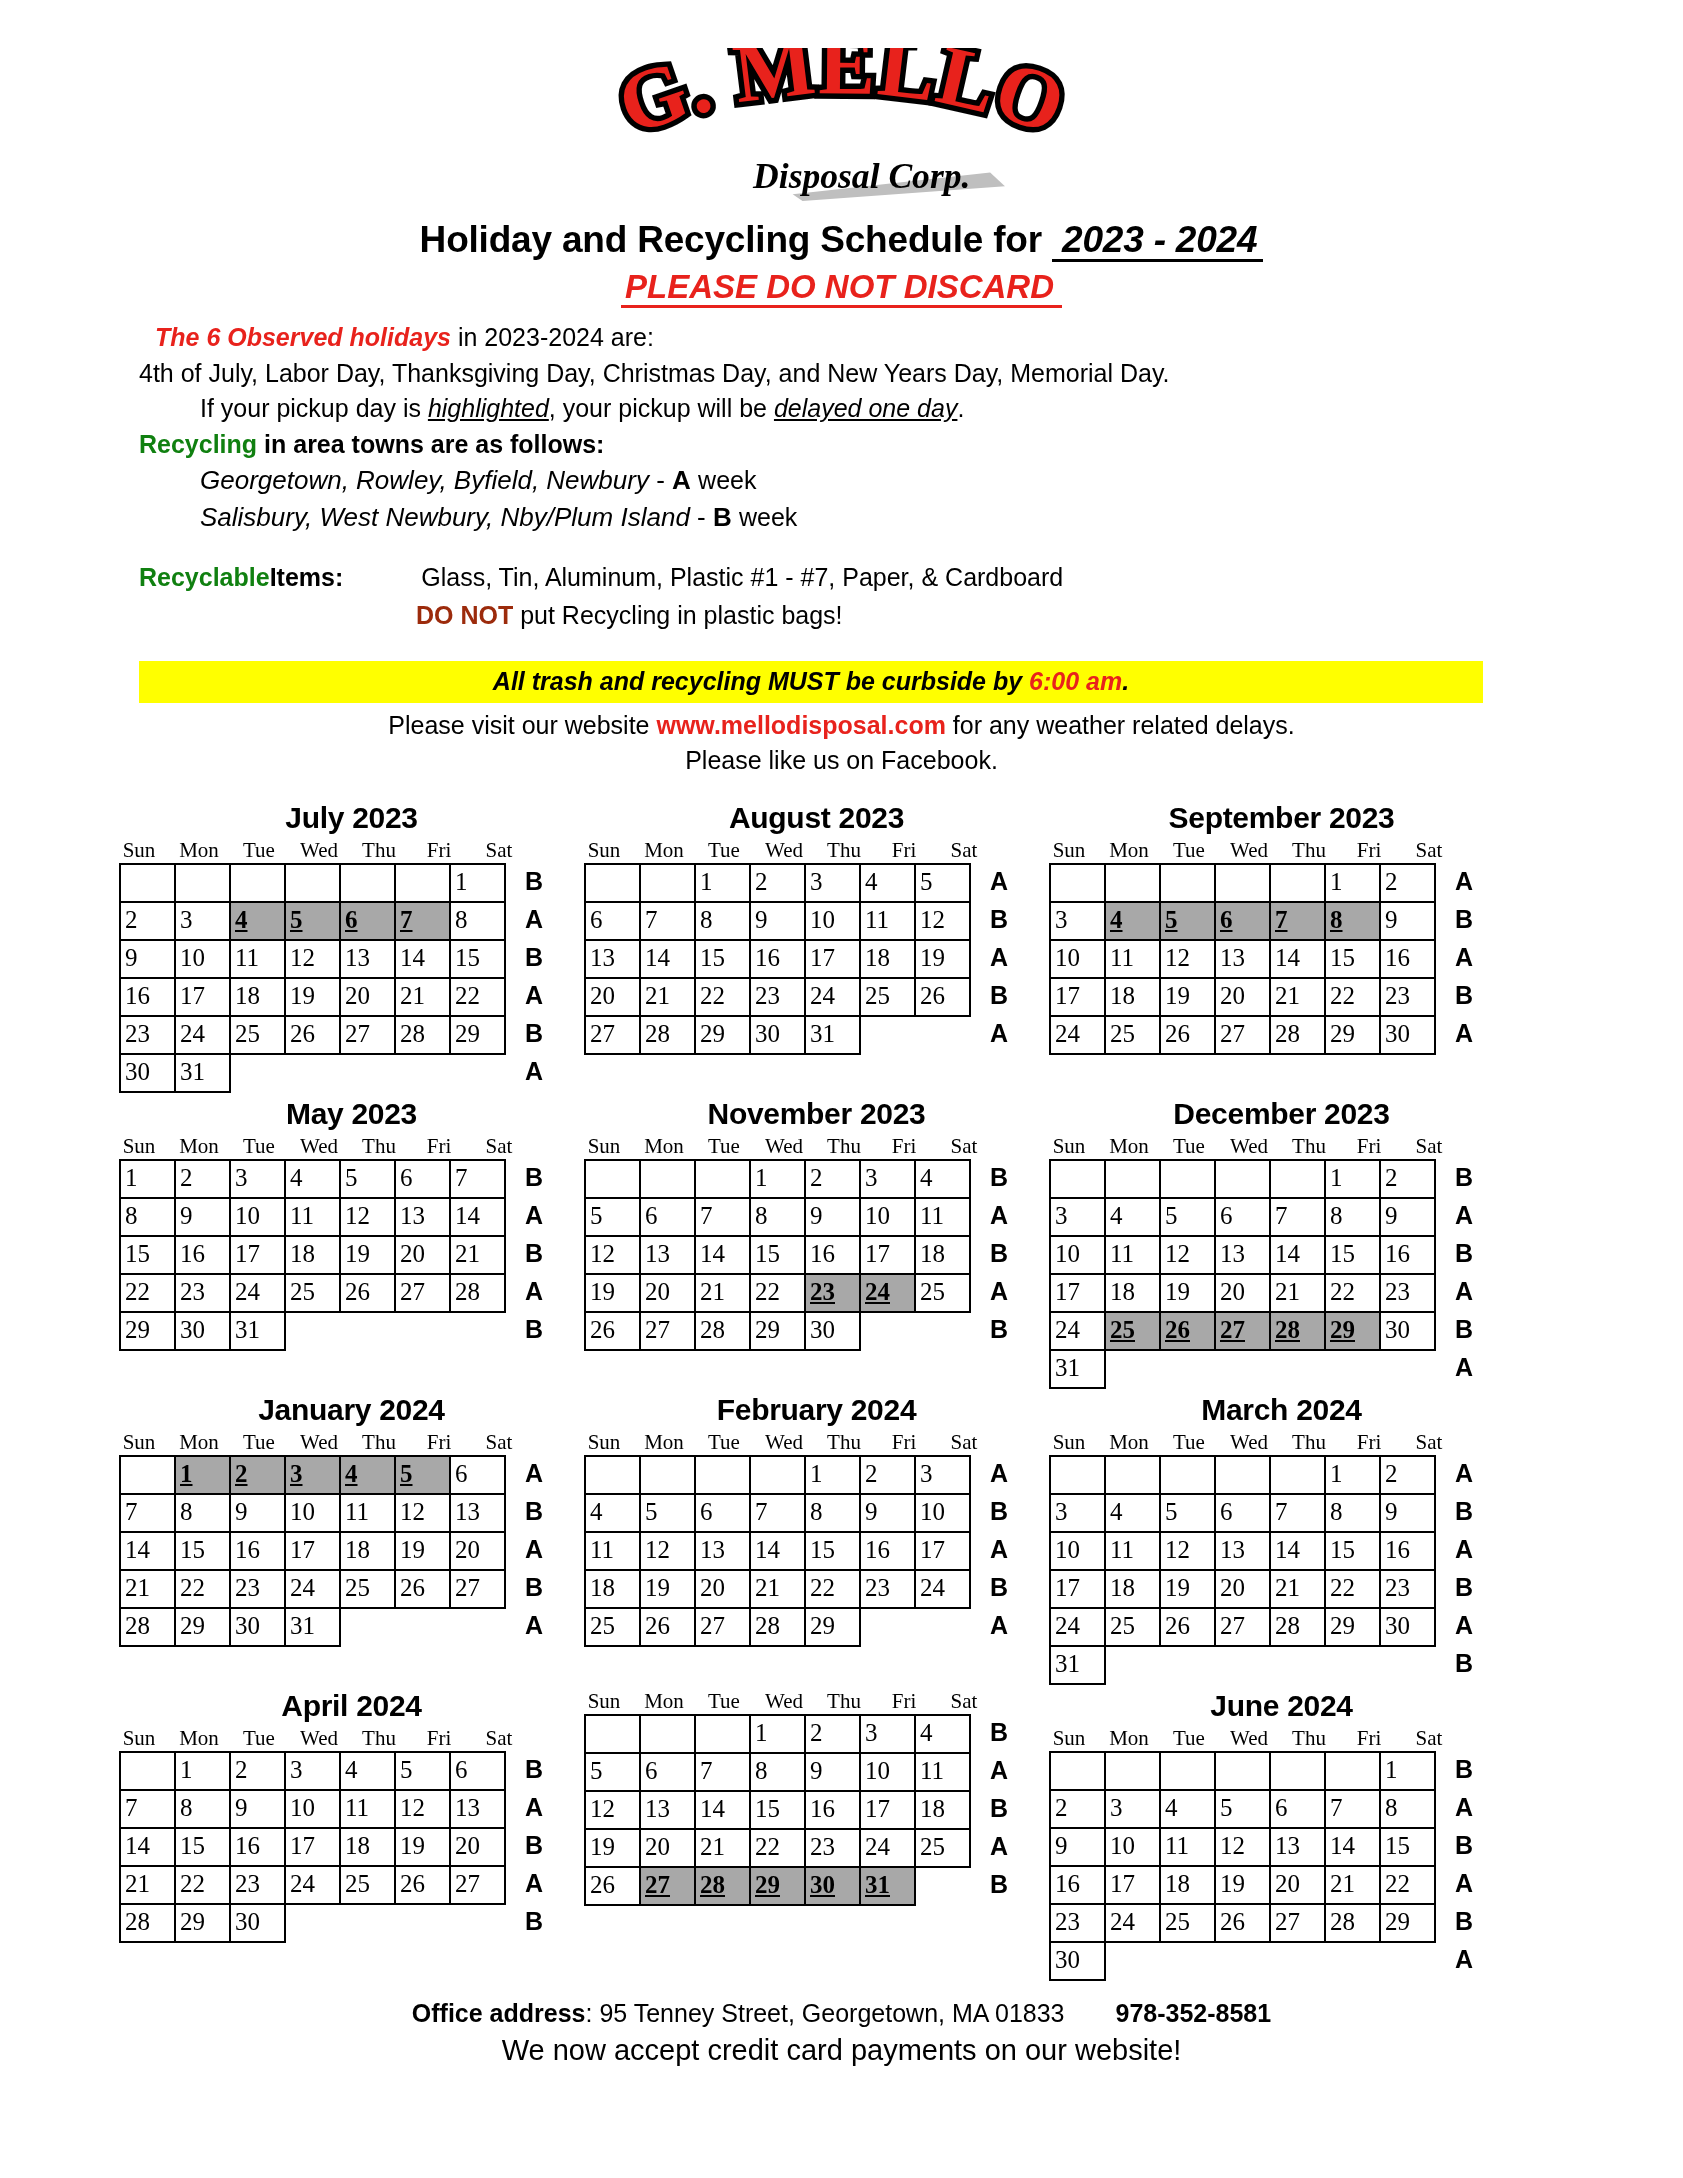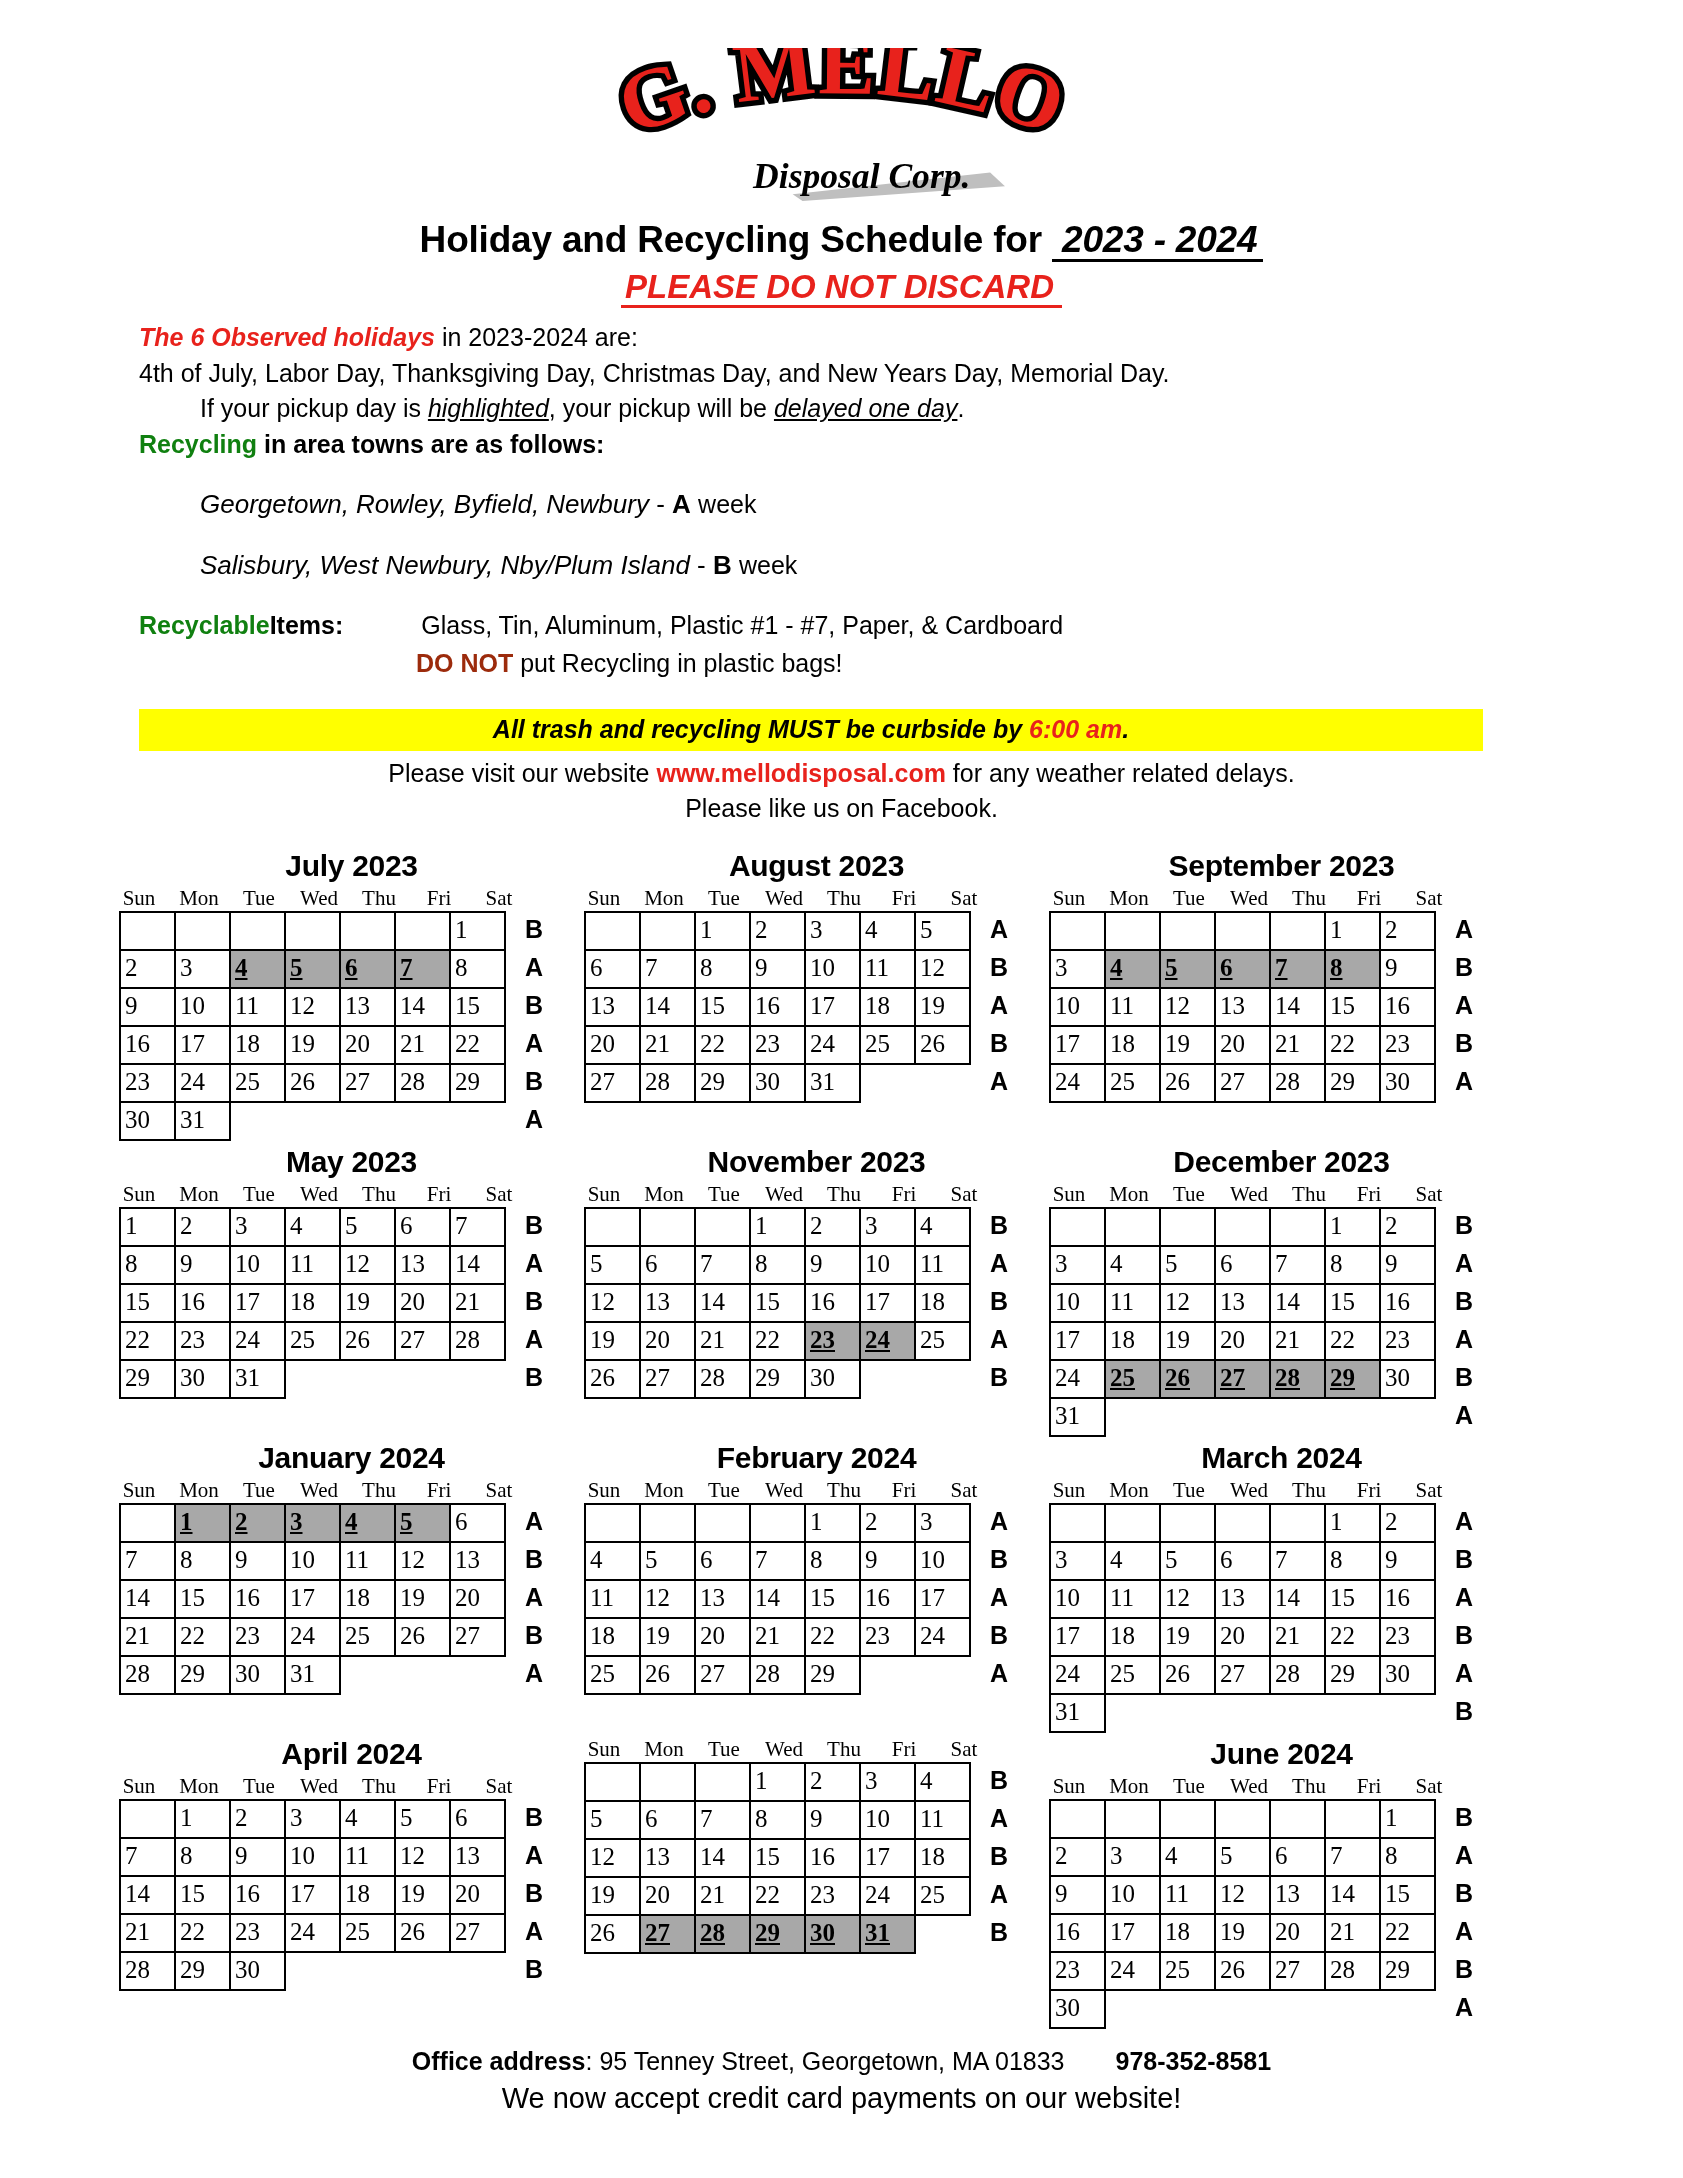--- a/index.html
+++ b/index.html
@@ -56,28 +56,28 @@
     line-height:1.0;
   }
 
   
   .info{
     margin-top:12px;
     padding-left:139px;
     font-size:25px;
     line-height:1.42;
   }
-  .red-b{color:#e8221c;font-weight:bold;font-style:italic;}
+  .red-b{color:#e8221c;font-weight:bold;font-style:italic;margin-left:16px;}
   .green-b{color:#108010;font-weight:bold;}
   .dark-red-b{color:#9c2b0c;font-weight:bold;}
   .bold{font-weight:bold;}
   .ital{font-style:italic;}
   .ul{text-decoration:underline;font-style:italic;}
   .indent1{padding-left:61px;}
-  .towns{font-style:italic;font-size:26px;margin-top:24px;}
+  .towns{font-style:italic;font-size:26px;}
 
   .recyclable-row{
     margin-top:24px;
   }
   .ritems{display:inline-block;margin-left:71px;}
   .donot-row{padding-left:277px;margin-top:2px;}
 
   
   .yellow-bar{
     margin:28px 0 0 0;

